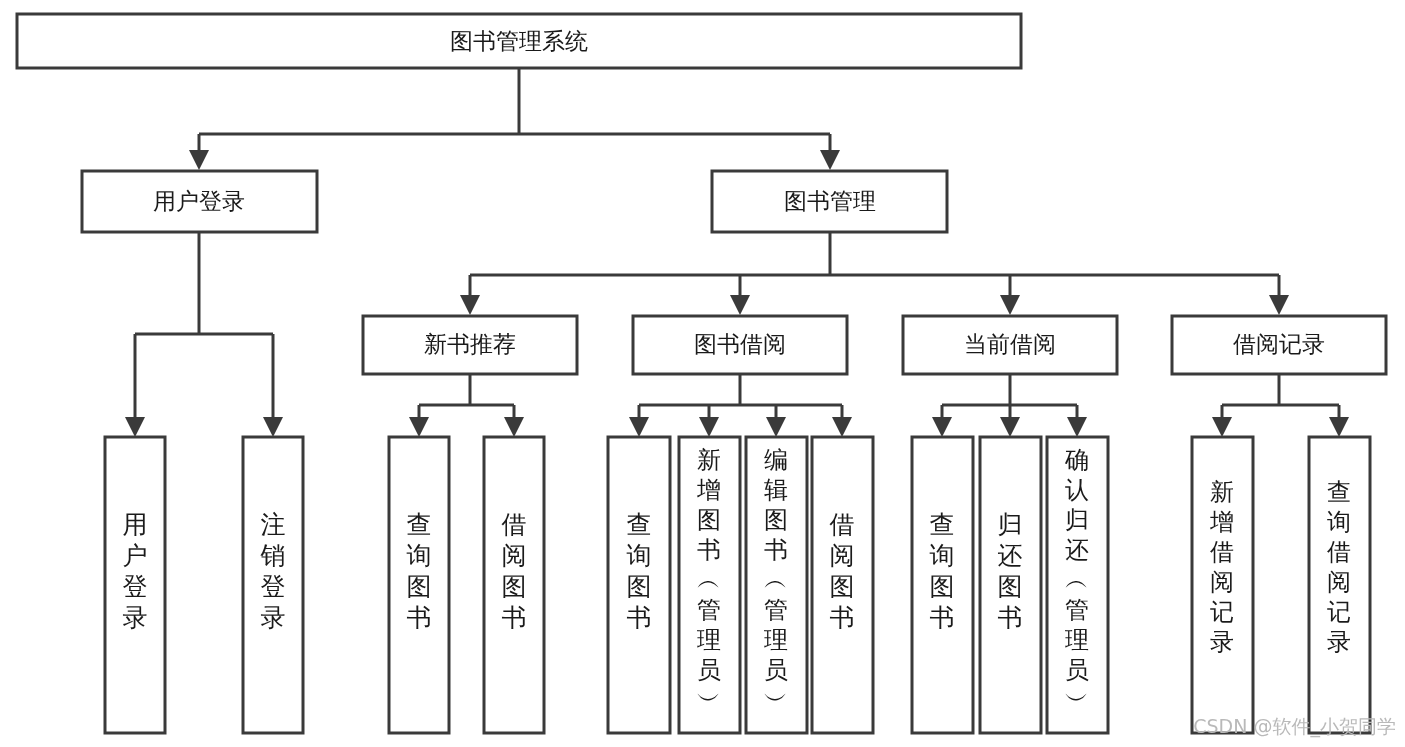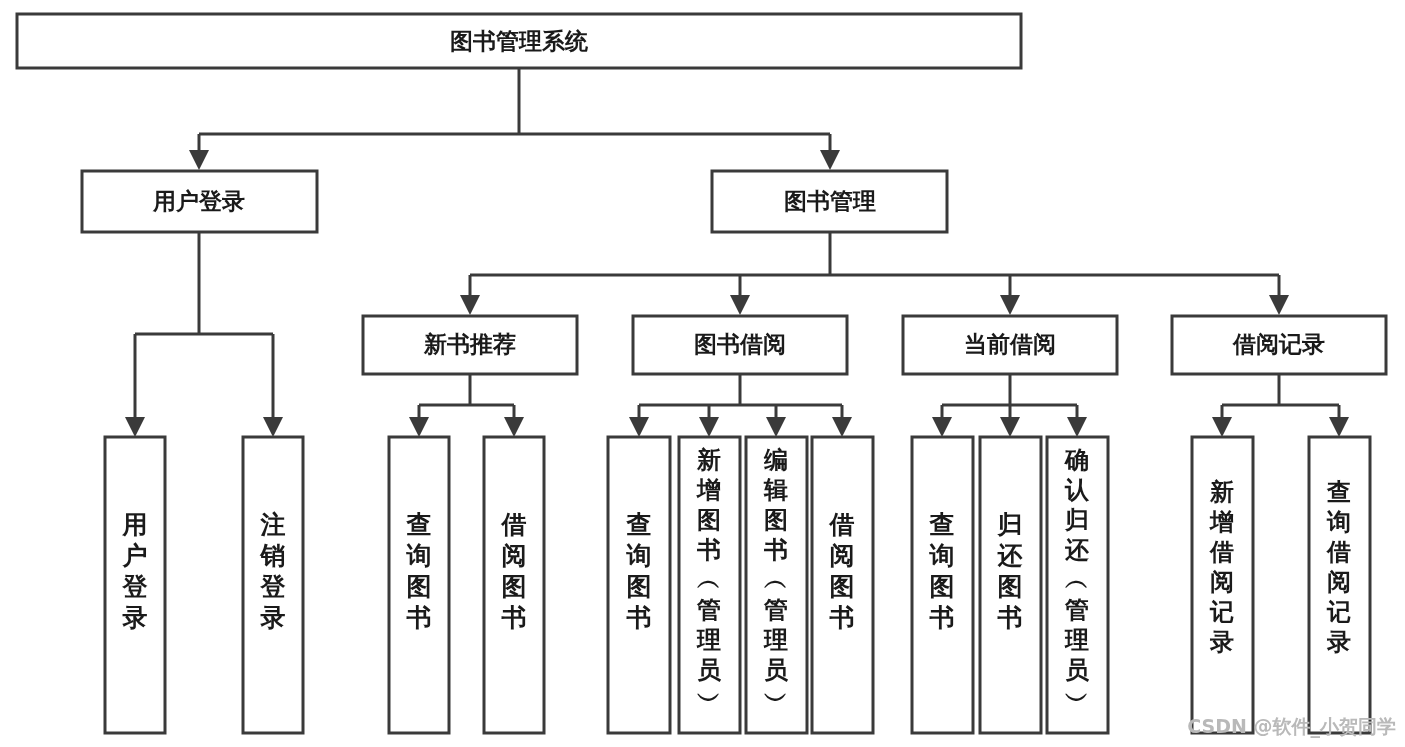--- a/index.html
+++ b/index.html
@@ -12,21 +12,20 @@
     width: 1405px;
     height: 747px;
     font-family: "DejaVu Sans", "Liberation Sans", sans-serif;
     overflow: hidden;
     position: relative;
   }
   #diagram-root {
     position: relative;
     width: 1359px;
     height: 747px;
-    font-weight: bold;
   }
   svg#flowchart {
     display: block;
     width: 1405px;
     height: 747px;
   }
   .node-box {
     fill: #ffffff;
     stroke: #3a3a3a;
     stroke-width: 3;

